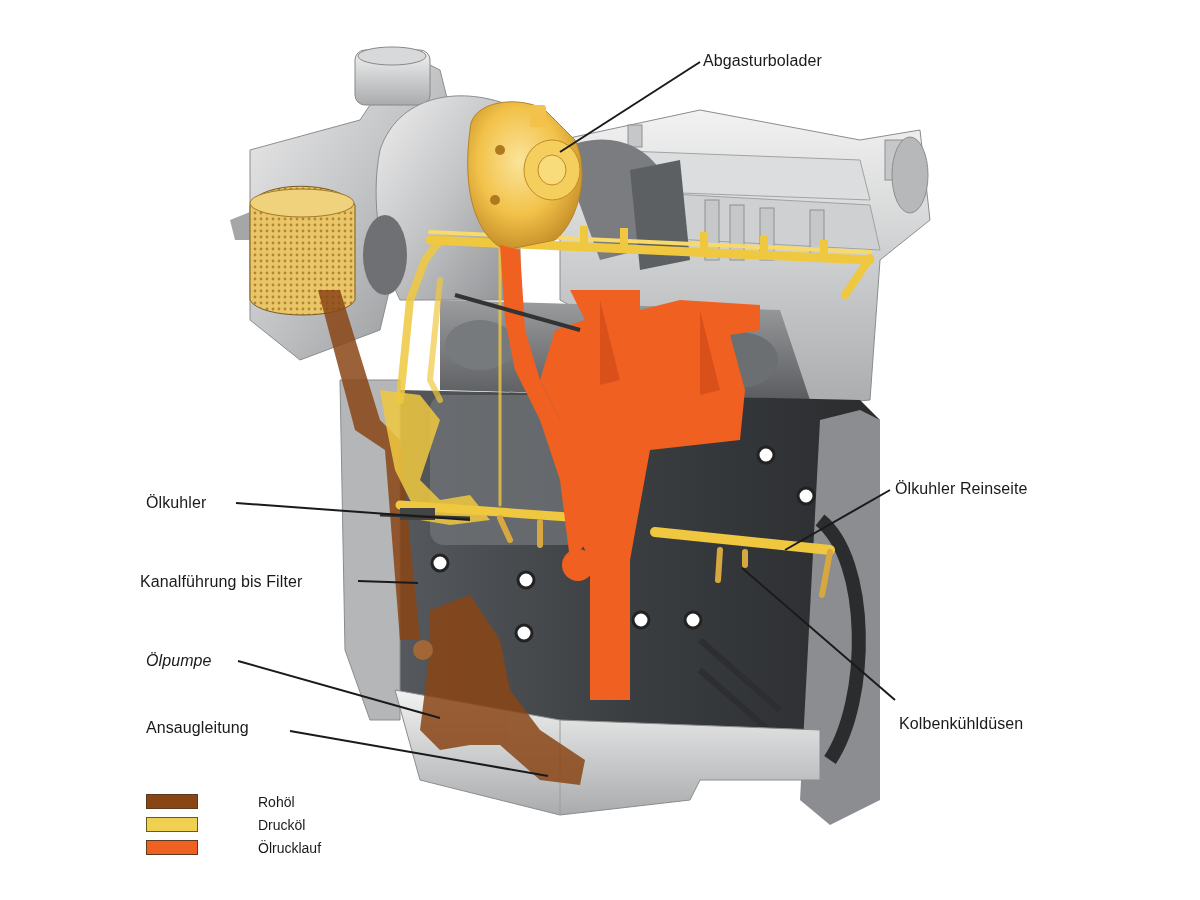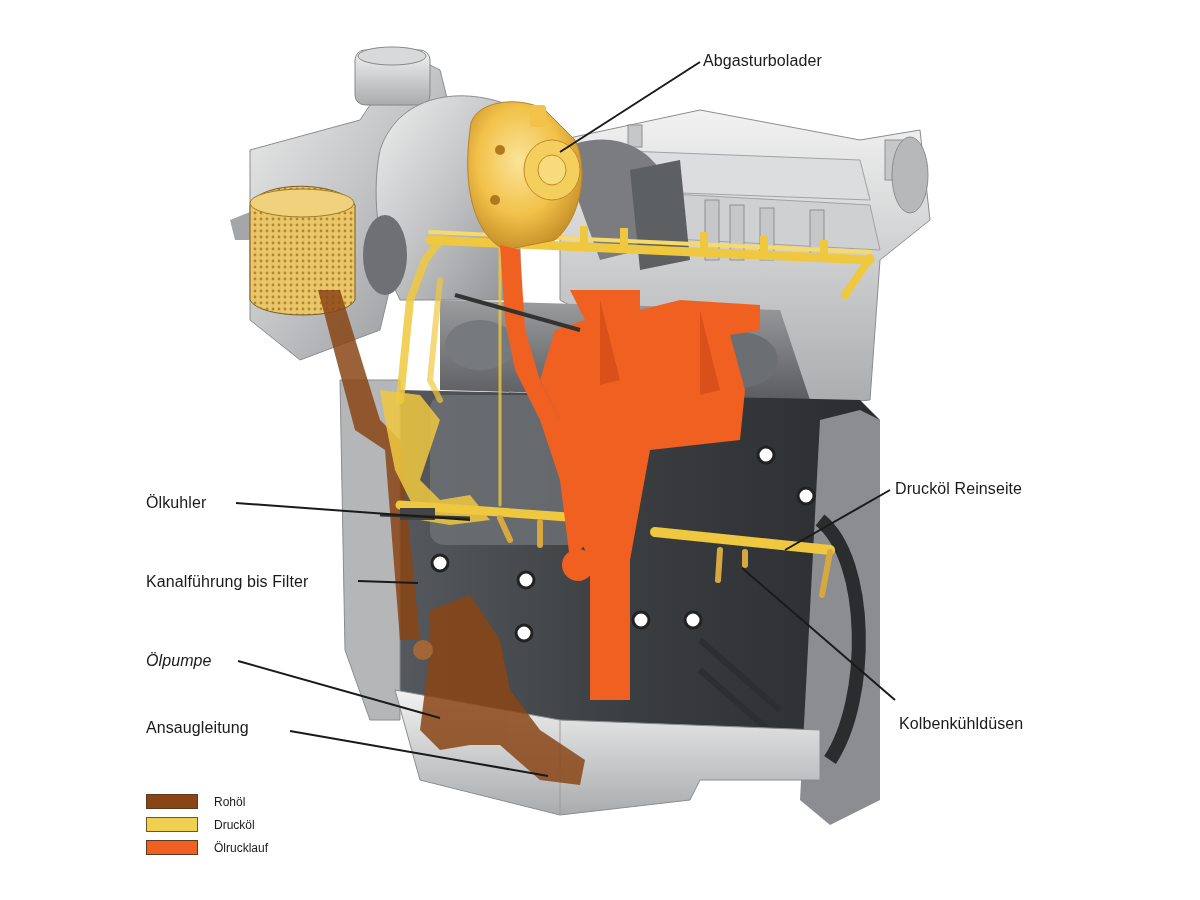--- a/index.html
+++ b/index.html
@@ -3,21 +3,21 @@
   <meta charset="utf-8">
   <style>
     html, body { margin: 0; padding: 0; background: #ffffff; }
     body { width: 1200px; height: 900px; position: relative; overflow: hidden;
            font-family: "Liberation Sans", "DejaVu Sans", sans-serif; }
     .canvas { position: absolute; left: 0; top: 0; width: 1200px; height: 639px; }
     .label { position: absolute; font-size: 16px; color: #1a1a1a; white-space: nowrap; letter-spacing: 0.1px; }
     .legend { position: absolute; left: 146px; top: 790px; }
     .legend-row { display: flex; align-items: center; height: 23px; }
     .swatch { width: 52px; height: 15px; border: 1px solid #5a3a20; box-sizing: border-box; margin-right: 16px; }
-    .legend-text { font-size: 12px; color: #1a1a1a; }
+    .legend-text { font-size: 14px; color: #1a1a1a; margin-left: 44px; }
   </style>
 </head>
 <body>
 
 <div class="canvas">
   <svg width="1200" height="900" viewBox="0 0 1200 900">
     <defs>
       <linearGradient id="metal" x1="0" y1="0" x2="1" y2="1">
         <stop offset="0" stop-color="#eeeeee"></stop>
         <stop offset="0.5" stop-color="#c2c3c5"></stop>
@@ -173,24 +173,24 @@
       <line x1="238" y1="661" x2="440" y2="718"></line>
       <line x1="290" y1="731" x2="548" y2="776"></line>
       <line x1="890" y1="490" x2="785" y2="550"></line>
       <line x1="895" y1="700" x2="742" y2="568"></line>
     </g>
   </svg>
 
   
   <div class="label" style="left:703px; top:52px;">Abgasturbolader</div>
   <div class="label" style="left:146px; top:494px;">Ölkuhler</div>
-  <div class="label" style="left:146px; top:573px;">Kanalführung bis Filter</div>
+  <div class="label" style="left:140px; top:573px;">Kanalführung bis Filter</div>
   <div class="label" style="left:146px; top:652px;font-style:italic;">Ölpumpe</div>
   <div class="label" style="left:146px; top:719px;text-align:center;">Ansaugleitung</div>
-  <div class="label" style="left:895px; top:480px;">Drucköl Reinseite</div>
+  <div class="label" style="left:895px; top:480px;">Ölkuhler Reinseite</div>
   <div class="label" style="left:899px; top:691px;margin-top:24px;">Kolbenkühldüsen</div>
 
   
   <div class="legend">
     <div class="legend-row">
       <span class="swatch" style="background:#8a4515;"></span>
       <span class="legend-text">Rohöl</span>
     </div>
     <div class="legend-row">
       <span class="swatch" style="background:#f0d050; border-color:#6a5a20;"></span>

